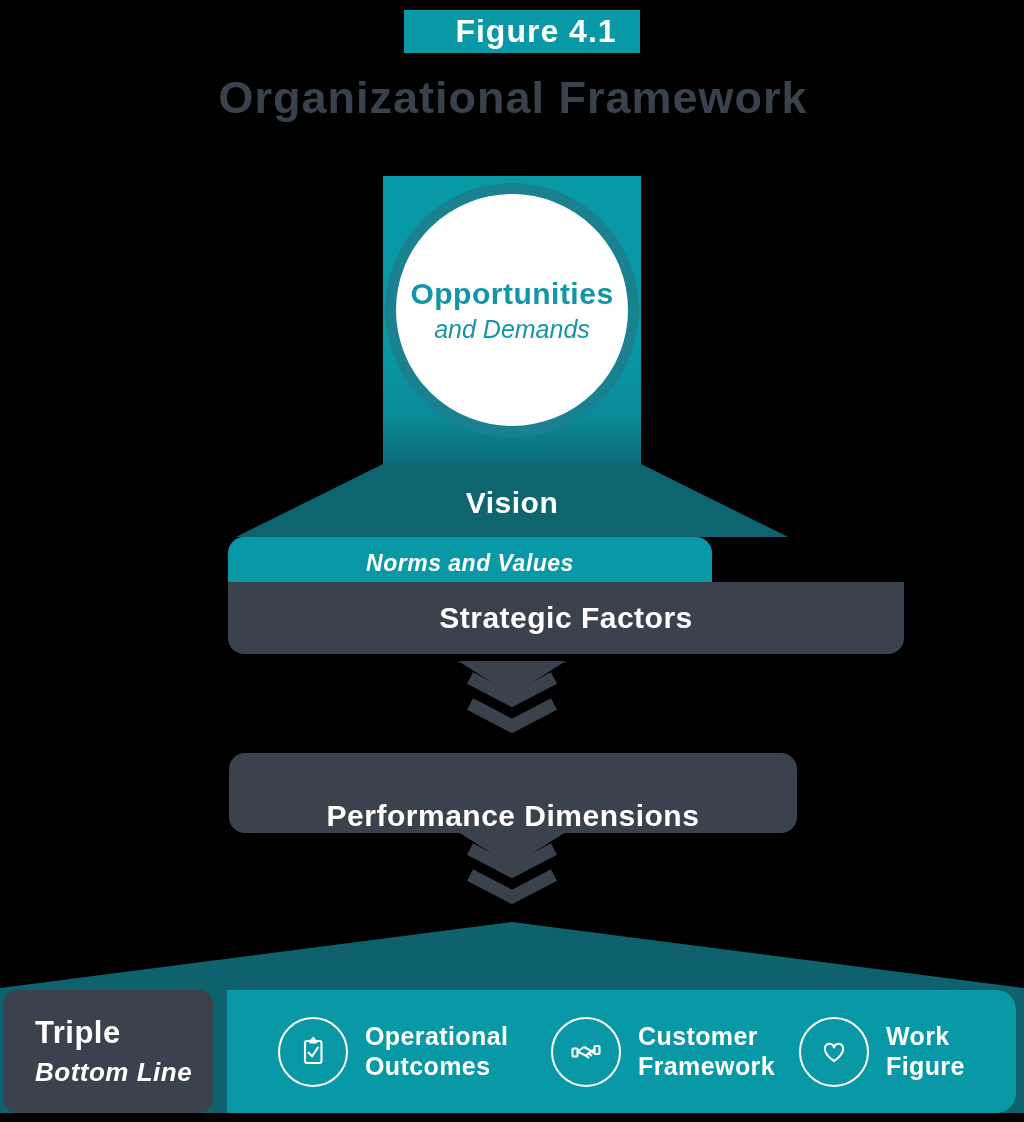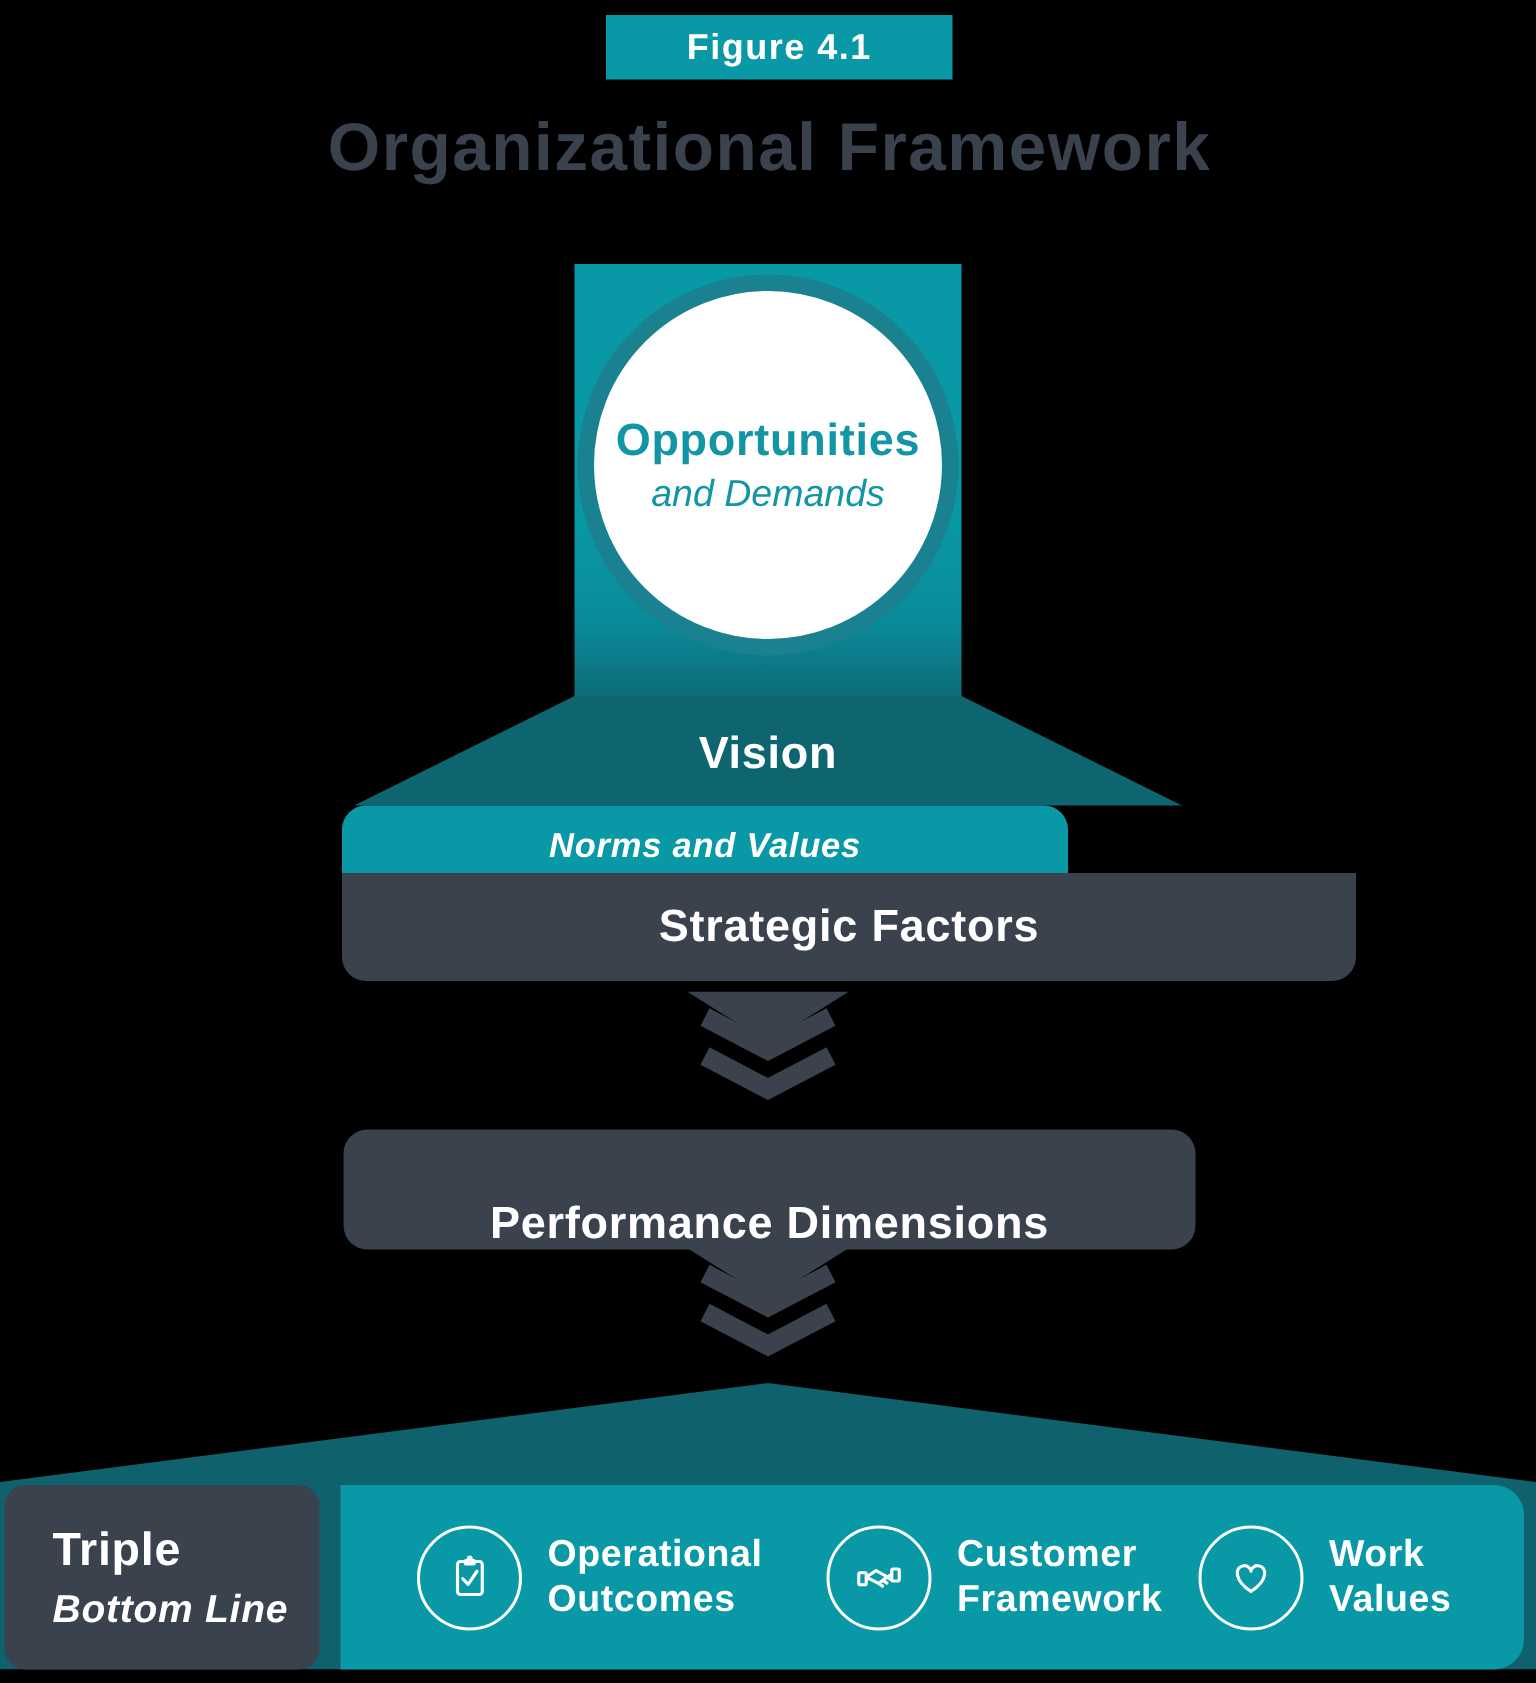--- a/index.html
+++ b/index.html
@@ -14,24 +14,24 @@
   }
   html,body{margin:0;padding:0;background:var(--background);}
   .stage{
     position:relative;width:1024px;height:1122px;overflow:hidden;
     background:var(--background);
     font-family:"Liberation Sans", sans-serif;
   }
   .abs{position:absolute;}
   
   .figure-badge{
-    left:404px;top:10px;width:231px;height:43px;
+    left:404px;top:10px;width:208px;height:43px;
     background:var(--teal);color:var(--white);
     display:flex;align-items:center;justify-content:center;
-    font-weight:bold;font-size:24px;letter-spacing:1px;
+    font-weight:bold;font-size:32px;letter-spacing:1px;padding-left:28px;
   }
   .title{
     left:1px;top:72px;width:1024px;margin:0;text-align:center;
     color:var(--charcoal);font-size:45px;font-weight:bold;letter-spacing:1px;
   }
   
   .column{
     left:383px;top:176px;width:258px;height:290px;
     background:linear-gradient(180deg,var(--teal) 0%,var(--teal) 58%, #0a8b99 82%, #0d6b78 100%);
   }
@@ -186,18 +186,18 @@
     </div>
 
     <div class="bottom-item item-3">
       <div class="icon-circle">
         <svg width="40" height="40" viewBox="0 0 40 40">
           <path class="icon-stroke" d="M20 29 C 8.5 21.5 9 12.5 15 11.8 C 18.3 11.4 20 14.2 20 15.5 C 20 14.2 21.7 11.4 25 11.8 C 31 12.5 31.5 21.5 20 29 Z"></path>
         </svg>
       </div>
       <div class="item-label">
         <div>Work</div>
-        <div>Values</div>
+        <div>Figure</div>
       </div>
     </div>
 
   </div>
 </div>
 
 </body></html>

